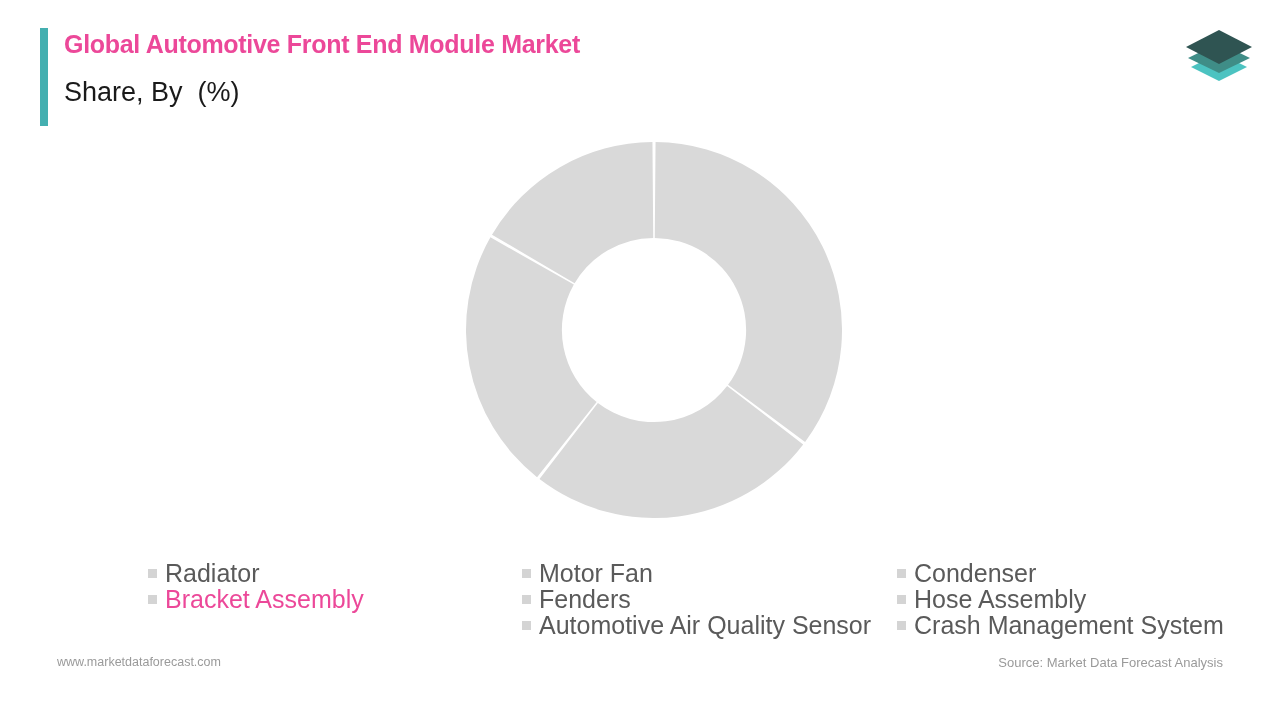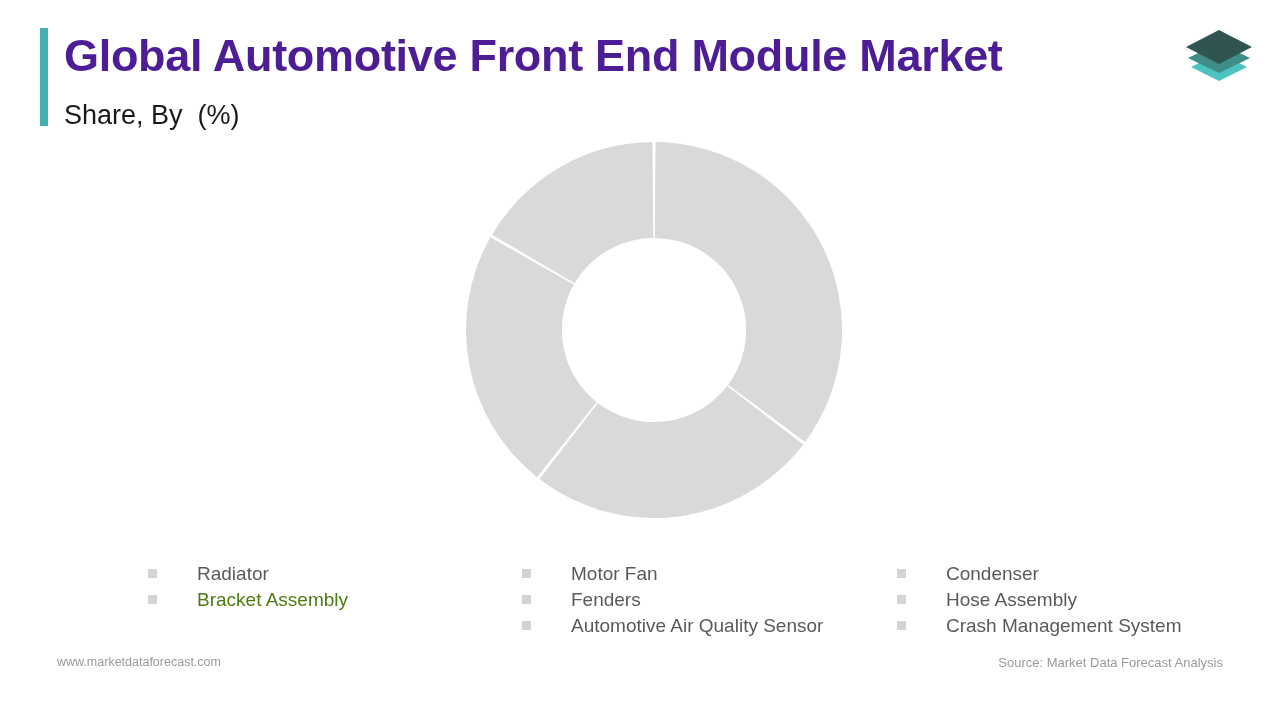--- a/index.html
+++ b/index.html
@@ -32,23 +32,23 @@
     height: 98px;
     background: #44afb0;
   }
   #title-block {
     position: absolute;
     left: 64px;
     top: 30px;
     width: 1080px;
   }
   #page-title {
-    font-size: 45px;
+    font-size: 25px;
     font-weight: bold;
-    color: #4c1d95;
+    color: #ec4899;
     line-height: 1.16;
     letter-spacing: -0.3px;
     white-space: nowrap;
   }
   #page-subtitle {
     font-size: 27px;
     font-weight: normal;
     color: #1a1a1a;
     line-height: 1.2;
     margin-top: 17px;
@@ -103,24 +103,23 @@
     white-space: nowrap;
   }
   .legend-swatch {
     width: 9px;
     height: 9px;
     background: #d4d4d4;
     margin-right: 8px;
     flex: 0 0 auto;
   }
   .legend-label {
-    font-size: 19px;
+    font-size: 25px;
     color: #5a5a5a;
     line-height: 1;
-    margin-left: 32px;
   }
 
   
   #footer {
     position: absolute;
     left: 0;
     top: 655px;
     width: 1280px;
     height: 40px;
   }
@@ -179,21 +178,21 @@
 
 <div id="legend">
 
   <div class="legend-column" id="legend-column-0">
     <div class="legend-item">
       <span class="legend-swatch" style="background: rgb(212, 212, 212);"></span>
       <span class="legend-label" style="color: rgb(90, 90, 90);">Radiator</span>
     </div>
     <div class="legend-item">
       <span class="legend-swatch" style="background: rgb(212, 212, 212);"></span>
-      <span class="legend-label" style="color: #4d7c0f;">Bracket Assembly</span>
+      <span class="legend-label" style="color: #ec4899;">Bracket Assembly</span>
     </div>
   </div>
 
   <div class="legend-column" id="legend-column-2">
     <div class="legend-item">
       <span class="legend-swatch" style="background: rgb(212, 212, 212);"></span>
       <span class="legend-label" style="color: rgb(90, 90, 90);">Condenser</span>
     </div>
     <div class="legend-item">
       <span class="legend-swatch" style="background: rgb(212, 212, 212);"></span>

